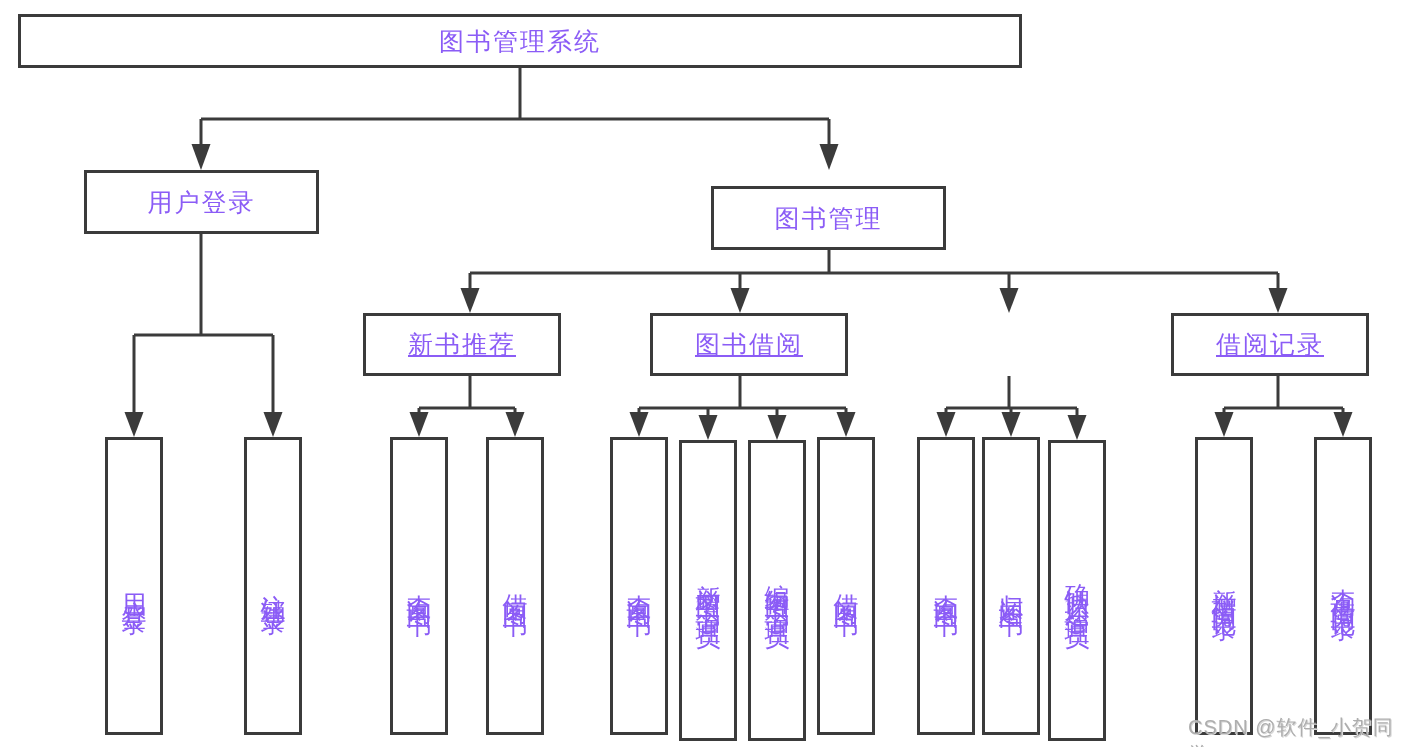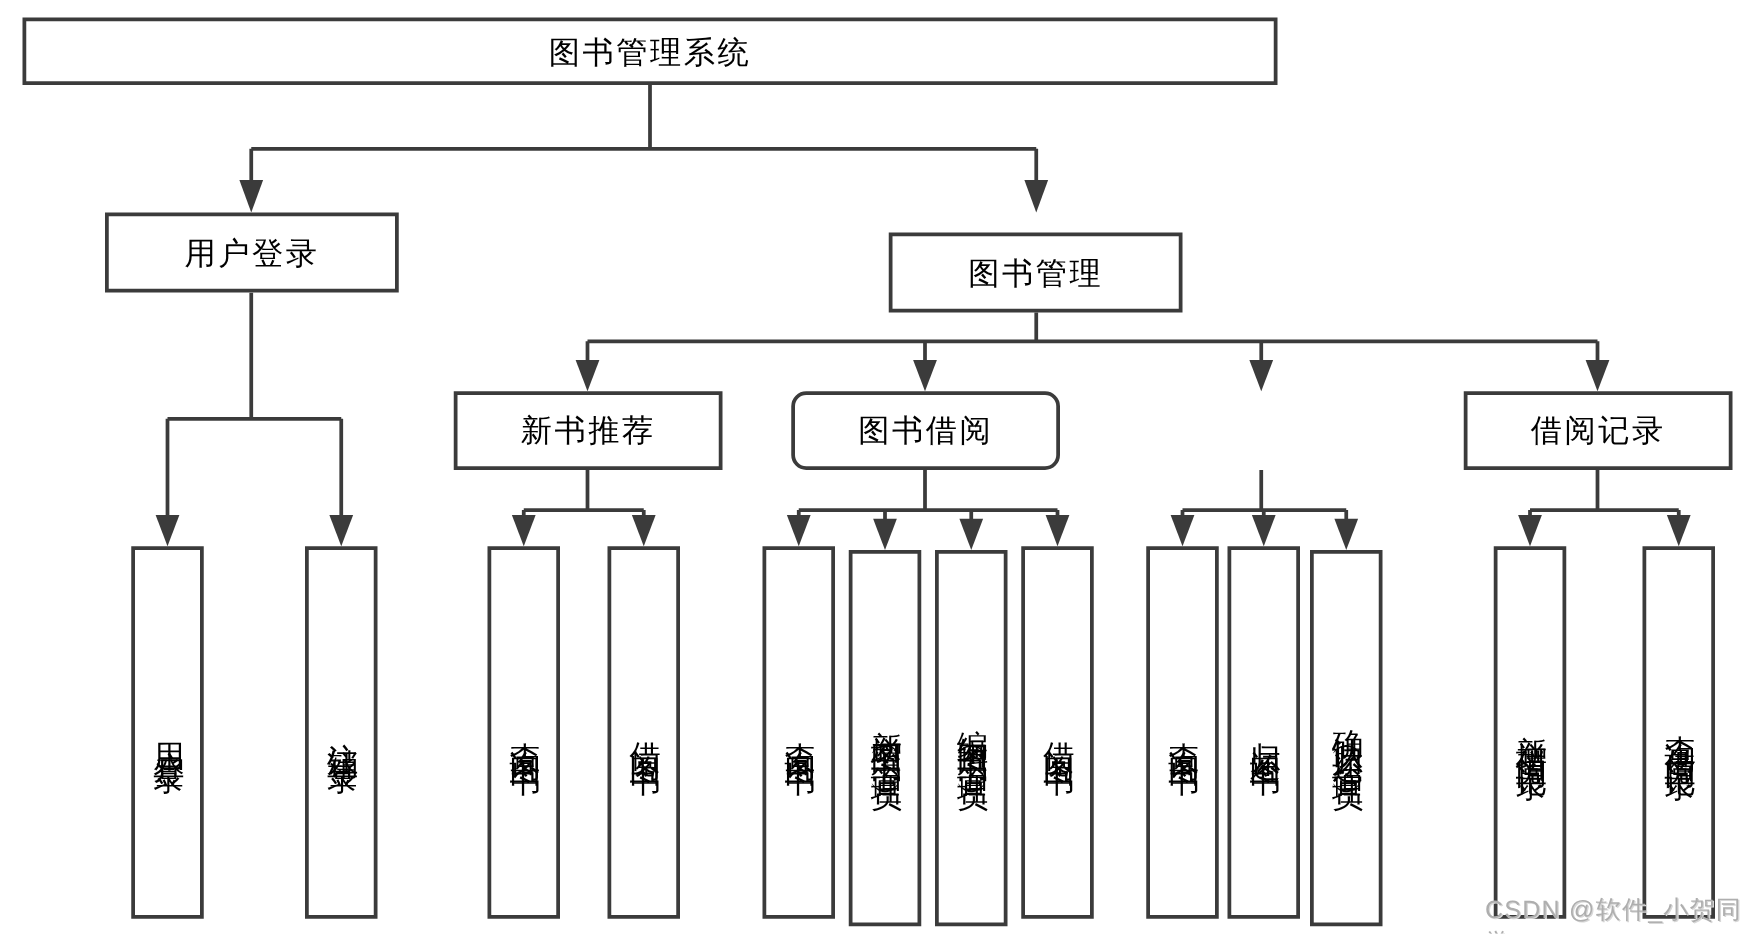--- a/index.html
+++ b/index.html
@@ -14,40 +14,40 @@
   .connectors {
     position: absolute;
     left: 0; top: 0;
     width: 1405px; height: 747px;
   }
   .box {
     position: absolute;
     box-sizing: border-box;
     border: 3px solid #3b3b3b;
     background: #ffffff;
-    color: #000000;
+    color: #8b5cf6;
     display: flex;
     align-items: center;
     justify-content: center;
     font-size: 25px;
     letter-spacing: 2px;
     text-align: center;
     white-space: nowrap;
   }
   .box.v {
     writing-mode: vertical-rl;
     text-orientation: mixed;
     letter-spacing: 6px;
     white-space: normal;
     line-height: 1;
   }
   
   .root   { left: 18px;  top: 14px;  width: 1004px; height: 54px; }
   .lvl2   { top: 170px; height: 64px; width: 235px; }
-  .lvl3   { top: 313px; height: 63px; width: 215px; }
+  .lvl3   { top: 313px; height: 63px; width: 198px; text-decoration: underline; }
   .leaf   { top: 437px; height: 298px; width: 58px; }
   .leaf.offset { top: 440px; height: 301px; }
   .watermark {
     position: absolute;
     left: 1188px;
     top: 714px;
     font-size: 20px;
     color: #aeaeae;
     letter-spacing: 1px;
     z-index: 5;
@@ -134,21 +134,21 @@
       <polygon points="1333.5,412 1352.5,412 1343,437" stroke="none"></polygon>
     </g>
   </svg>
 
   <div class="box root">图书管理系统</div>
 
   <div class="box lvl2" style="left:84px;">用户登录</div>
   <div class="box lvl2" style="left:711px;margin-top:16px;">图书管理</div>
 
   <div class="box lvl3" style="left:363px;">新书推荐</div>
-  <div class="box lvl3" style="left:633px;border-radius:12px;">图书借阅</div>
+  <div class="box lvl3" style="left:650px;">图书借阅</div>
   <div class="box lvl3" style="left:1171px;">借阅记录</div>
 
   <div class="box v leaf" style="left:105px;">用户登录</div>
   <div class="box v leaf" style="left:244px;">注销登录</div>
 
   <div class="box v leaf" style="left:390px;">查询图书</div>
   <div class="box v leaf" style="left:486px;">借阅图书</div>
 
   <div class="box v leaf" style="left:610px;">查询图书</div>
   <div class="box v leaf offset" style="left:679px;">新增图书（管理员）</div>

